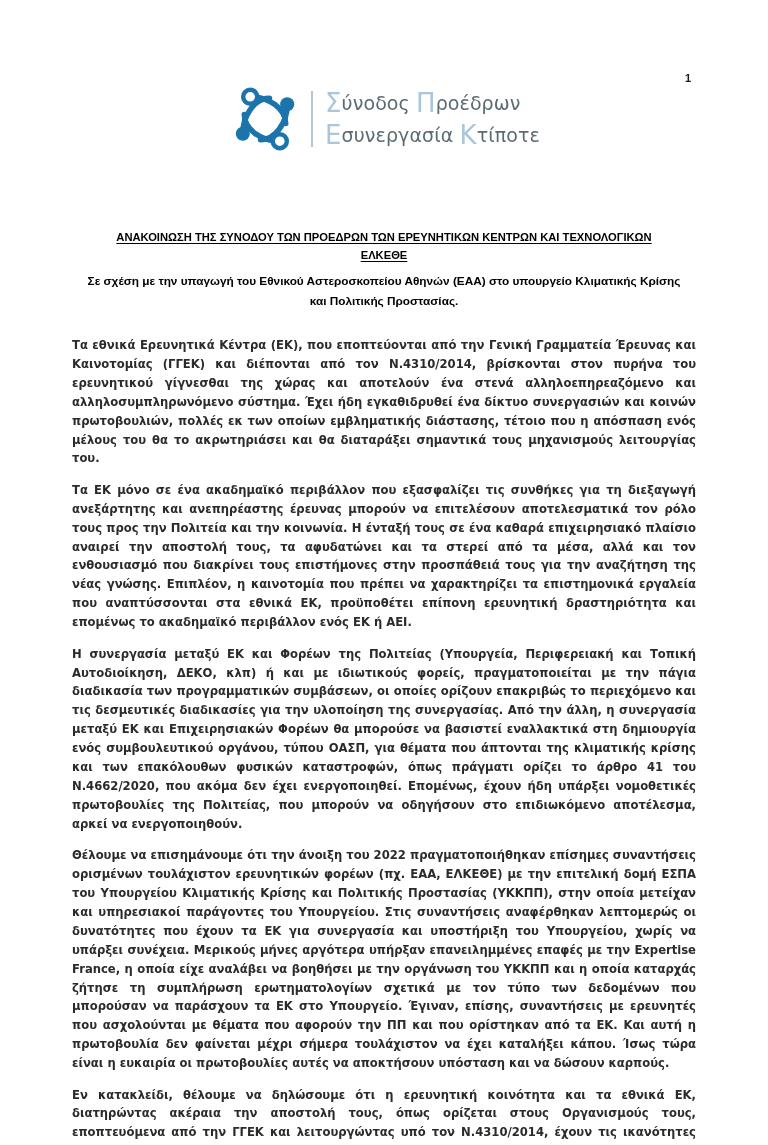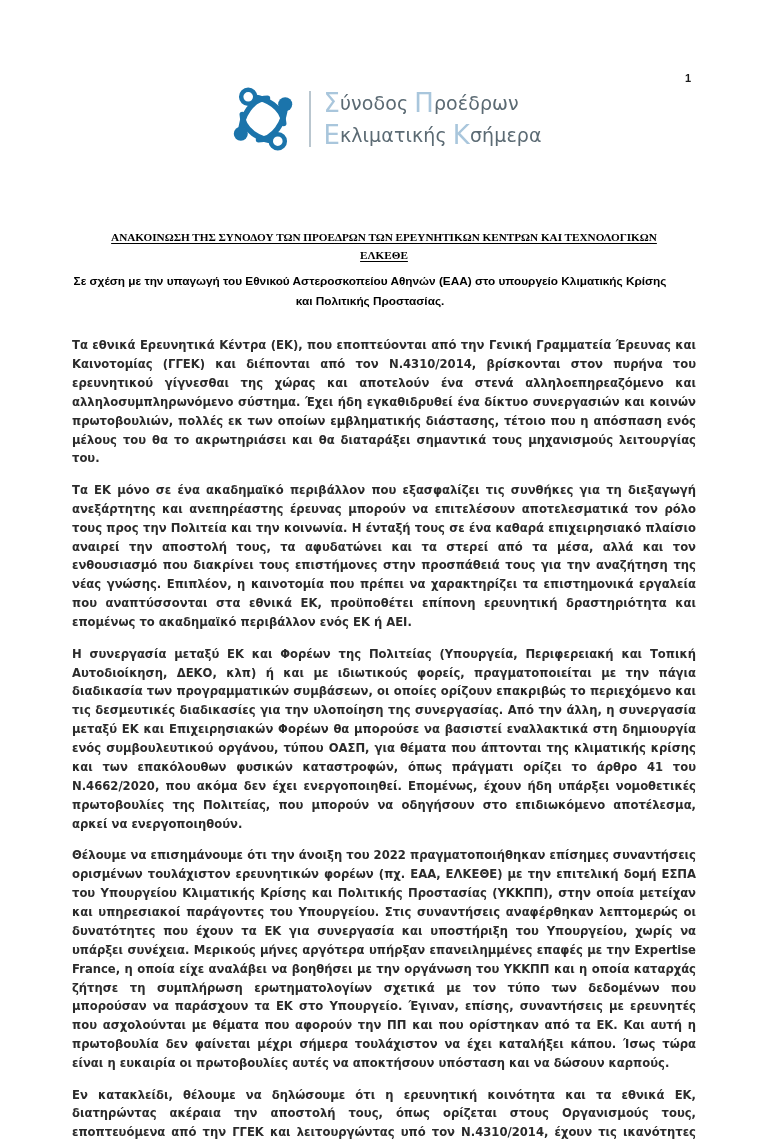--- a/index.html
+++ b/index.html
@@ -82,34 +82,34 @@
     vertical-align: -2px;
   }
 
   
   .doc-title {
     position: absolute;
     top: 228px;
     left: 96px;
     width: 576px;
     text-align: center;
-    font-family: Liberation Serif, serif;
+    font-family: Liberation Sans, sans-serif;
     font-size: 11.2px;
     font-weight: bold;
     line-height: 1.62;
     color: #000000;
   }
   .doc-title span {
     text-decoration: underline;
     text-underline-offset: 2px;
   }
   .doc-subtitle {
     position: absolute;
     top: 272px;
-    left: 72px;
+    left: 86px;
     width: 596px;
     text-align: center;
     font-family: "Liberation Sans", sans-serif;
     font-size: 11.8px;
     font-weight: bold;
     line-height: 1.66;
     color: #000000;
   }
 
   
@@ -152,21 +152,21 @@
         <circle cx="30" cy="20" r="9.5" fill="#ffffff" stroke="#1b74ab" stroke-width="6"></circle>
         <circle cx="80" cy="30" r="9.5" fill="#1b74ab"></circle>
         <circle cx="70" cy="80" r="9.5" fill="#ffffff" stroke="#1b74ab" stroke-width="6"></circle>
         <circle cx="20" cy="70" r="9.5" fill="#1b74ab"></circle>
       </svg>
 
       <div class="logo-divider"></div>
 
       <div class="logo-text">
         <div class="logo-line"><span class="cap">Σ</span><span>ύνοδος</span> <span class="cap">Π</span><span>ροέδρων</span></div>
-        <div class="logo-line"><span class="cap">Ε</span><span>κλιματικής</span> <span class="cap">Κ</span><span>σήμερα</span></div>
+        <div class="logo-line"><span class="cap">Ε</span><span>συνεργασία</span> <span class="cap">Κ</span><span>τίποτε</span></div>
       </div>
 
     </div>
   </div>
 
   <div class="doc-title">
     <span>ΑΝΑΚΟΙΝΩΣΗ ΤΗΣ ΣΥΝΟΔΟΥ ΤΩΝ ΠΡΟΕΔΡΩΝ ΤΩΝ ΕΡΕΥΝΗΤΙΚΩΝ ΚΕΝΤΡΩΝ ΚΑΙ ΤΕΧΝΟΛΟΓΙΚΩΝ</span><br>
     <span>ΕΛΚΕΘΕ</span>
   </div>
 

